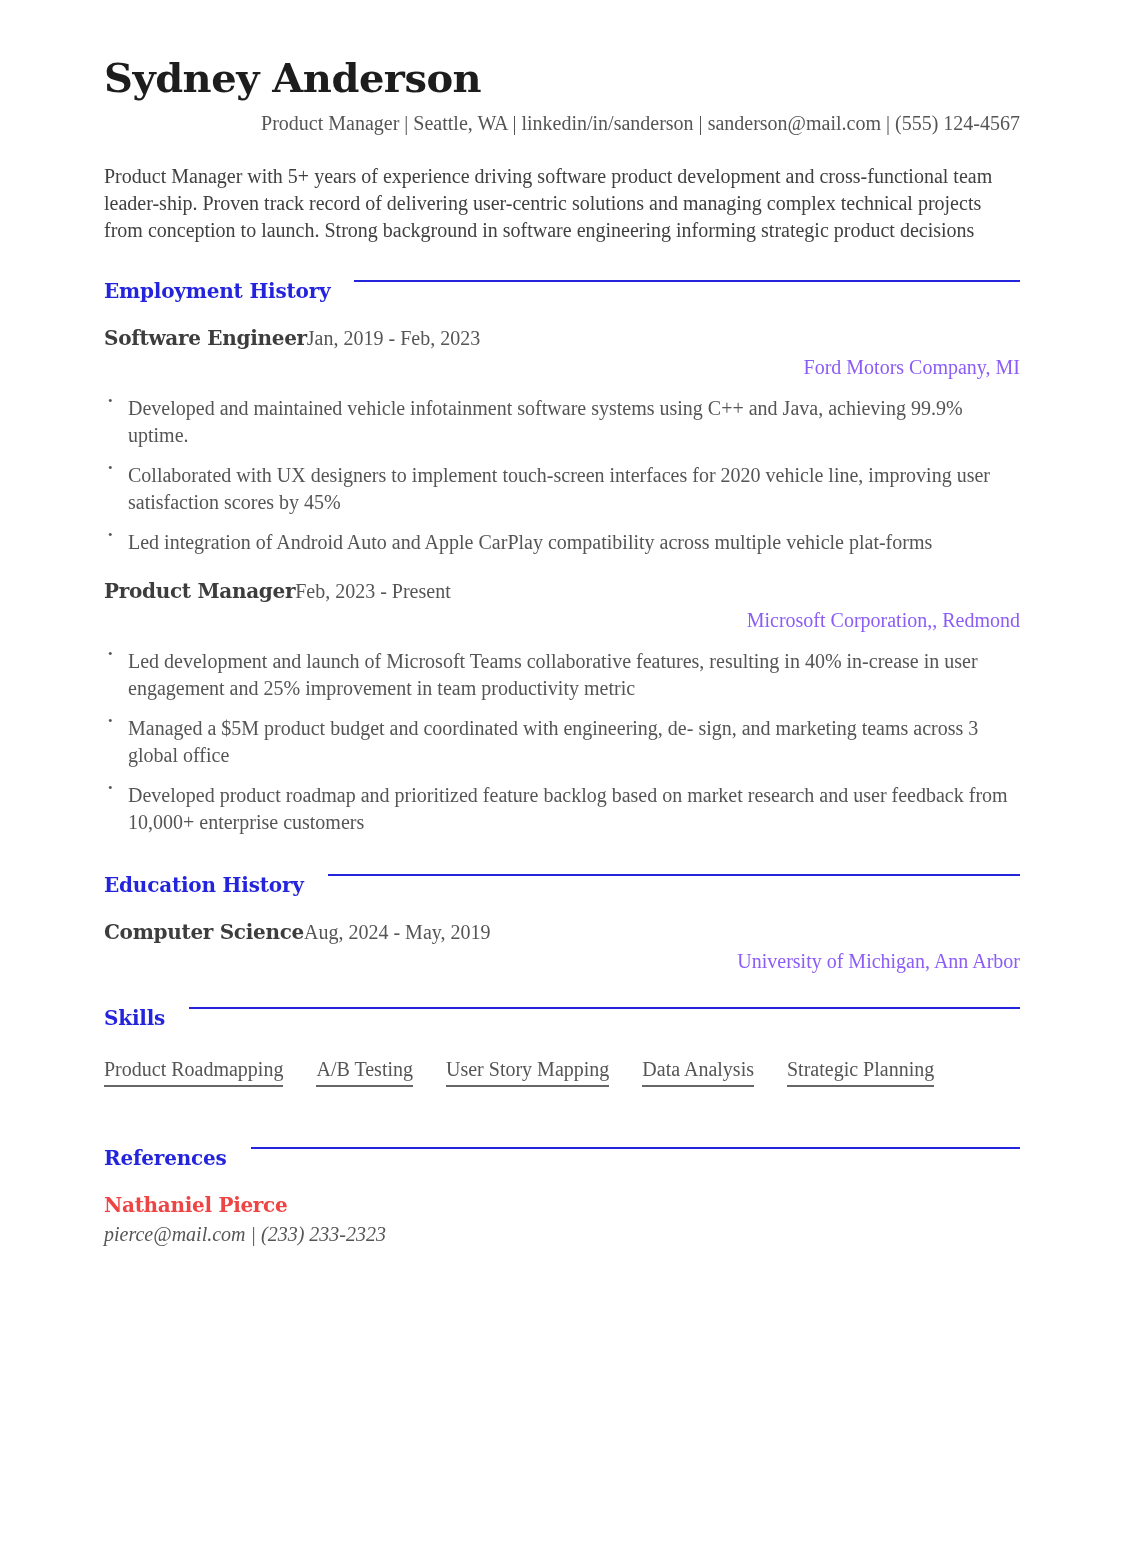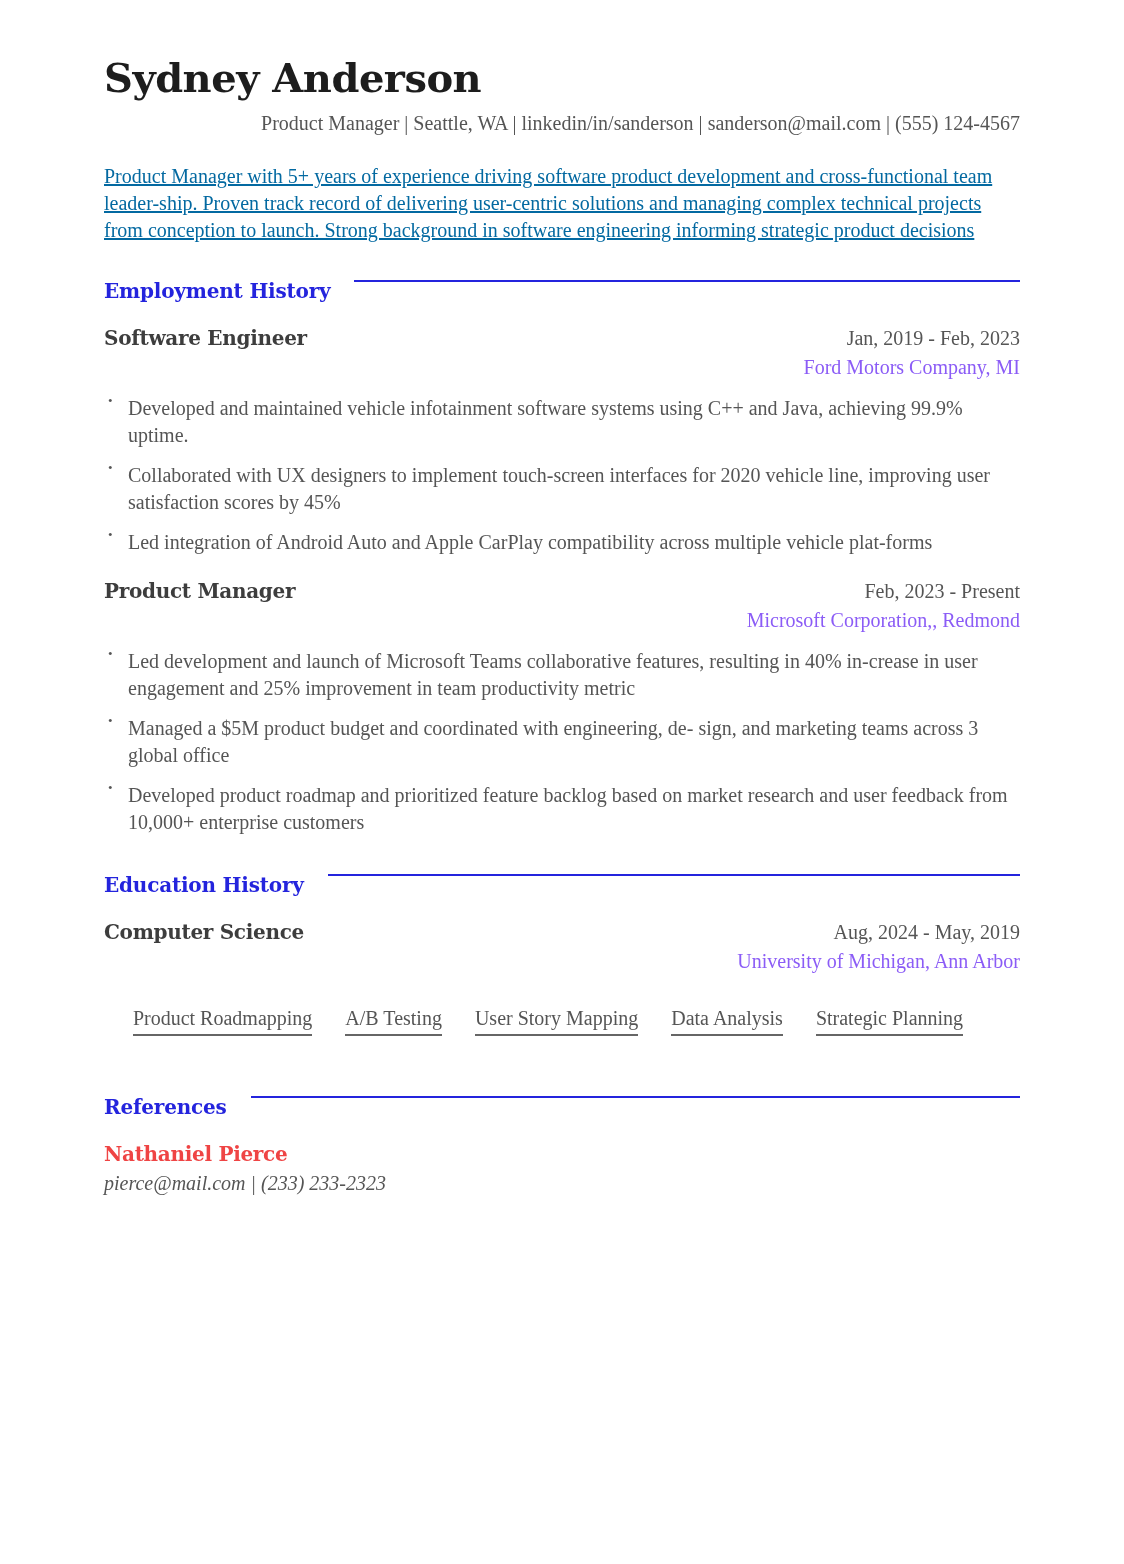--- a/index.html
+++ b/index.html
@@ -29,24 +29,23 @@
     line-height: 1.1;
     margin: 0 0 10px 0;
     letter-spacing: -0.5px;
   }
   .contact-line {
     color: #555555;
     margin-bottom: 26px;
     text-align: right;
   }
   .summary {
-    color: #0369a1;
+    color: #404040;
     margin-bottom: 34px;
     max-width: 920px;
-    text-decoration: underline;
   }
 
   
   .section-heading {
     display: flex;
     margin: 0 0 20px 0;
   }
   .section-heading .heading-text {
     font-family: "DejaVu Serif", "Liberation Serif", serif;
     font-size: 20px;
@@ -59,21 +58,20 @@
     flex: 1;
     border-top: 2px solid #2424dd;
     margin-left: 24px;
     margin-top: 2px;
   }
 
   
   .entry { margin-bottom: 16px; }
   .entry-header {
     display: flex;
-    justify-content: space-between;
     align-items: baseline;
   }
   .entry-title {
     font-family: "DejaVu Serif", "Liberation Serif", serif;
     font-weight: 700;
     color: #3d3d3d;
     font-size: 20px;
     letter-spacing: -0.3px;
   }
   .entry-dates { color: #555555; }
@@ -97,21 +95,21 @@
     top: -3px;
     font-size: 13px;
     color: #555555;
   }
 
   .section { margin-bottom: 30px; }
   .section-employment { margin-bottom: 36px; }
   .section-education .entry { margin-bottom: 16px; }
 
   
-  .skills-list { margin-top: 24px; text-align: center; }
+  .skills-list { margin-top: 24px; }
   .skill-item {
     display: inline-block;
     margin-right: 28px;
     padding-bottom: 2px;
     border-bottom: 2px solid #666666;
     color: #555555;
   }
   .section-skills { margin-bottom: 58px; }
 
   
@@ -173,20 +171,24 @@
     <div class="entry">
       <div class="entry-header">
         <span class="entry-title">Computer Science</span>
         <span class="entry-dates">Aug, 2024 - May, 2019</span>
       </div>
       <div class="entry-subtitle">University of Michigan, Ann Arbor</div>
     </div>
   </div>
 
   <div class="section section-skills">
+    <div class="section-heading">
+      <span class="heading-text">Skills</span>
+      <span class="rule"></span>
+    </div>
     <div class="skills-list">
       <span class="skill-item">Product Roadmapping</span>
       <span class="skill-item">A/B Testing</span>
       <span class="skill-item">User Story Mapping</span>
       <span class="skill-item">Data Analysis</span>
       <span class="skill-item">Strategic Planning</span>
     </div>
   </div>
 
   <div class="section section-references">

